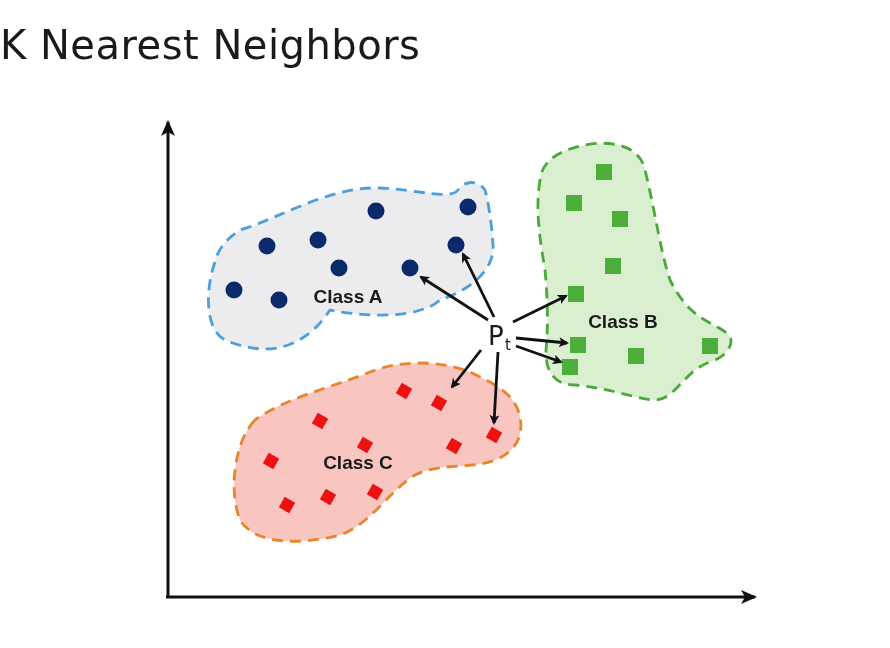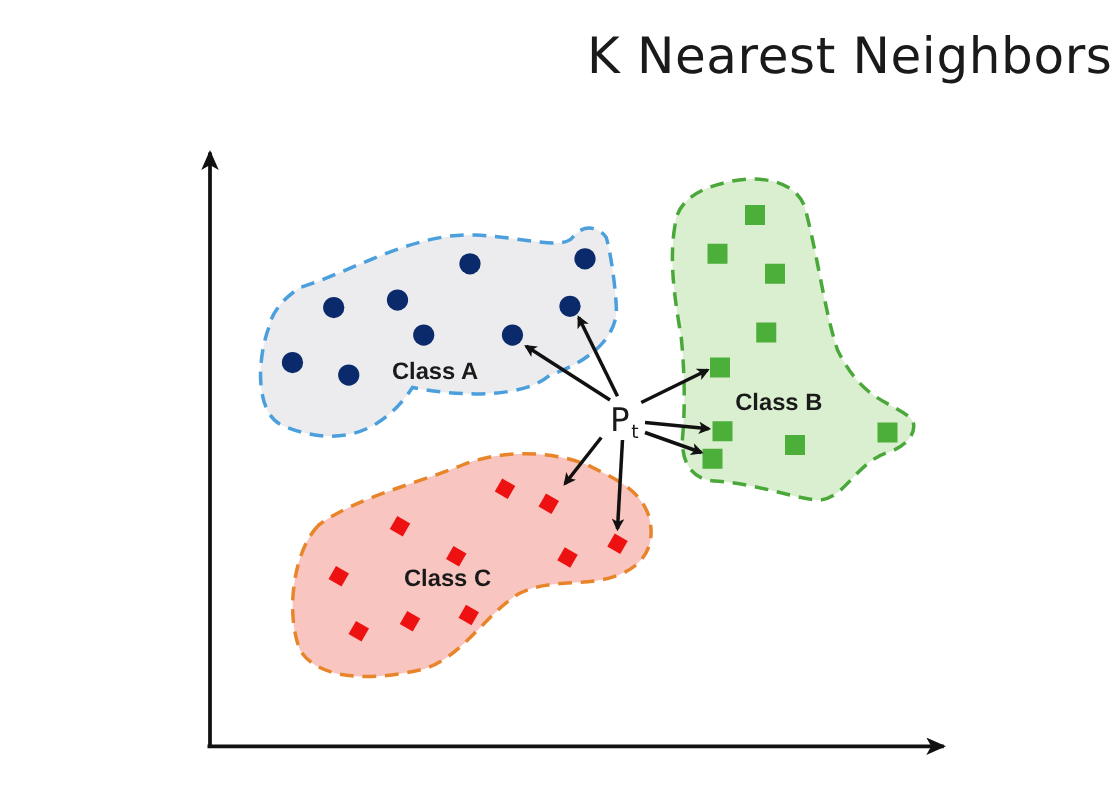--- a/index.html
+++ b/index.html
@@ -1,18 +1,18 @@
 <!DOCTYPE html>
 <html><head>
 <meta charset="utf-8">
 <style>
   html, body { margin: 0; padding: 0; background: #ffffff; }
   body { width: 890px; height: 648px; position: relative; overflow: hidden; }
   .title {
-    position: absolute; left: 0; top: 22px; width: 890px; text-align: right;
+    position: absolute; left: 0; top: 22px; width: 890px; text-align: left;
     font-family: "DejaVu Sans", sans-serif; font-size: 40px; color: #1a1a1a;
     letter-spacing: 0.5px;
   }
   svg.diagram { position: absolute; left: 0; top: 0; }
   .cls-label { font-family: "Liberation Sans", sans-serif; font-weight: bold; font-size: 19px; fill: #1a1a1a; }
   .pt-label { font-family: "DejaVu Sans", sans-serif; font-size: 26px; fill: #1a1a1a; }
   .pt-sub { font-family: "DejaVu Sans", sans-serif; font-size: 15px; fill: #1a1a1a; }
 </style>
 </head>
 <body>

